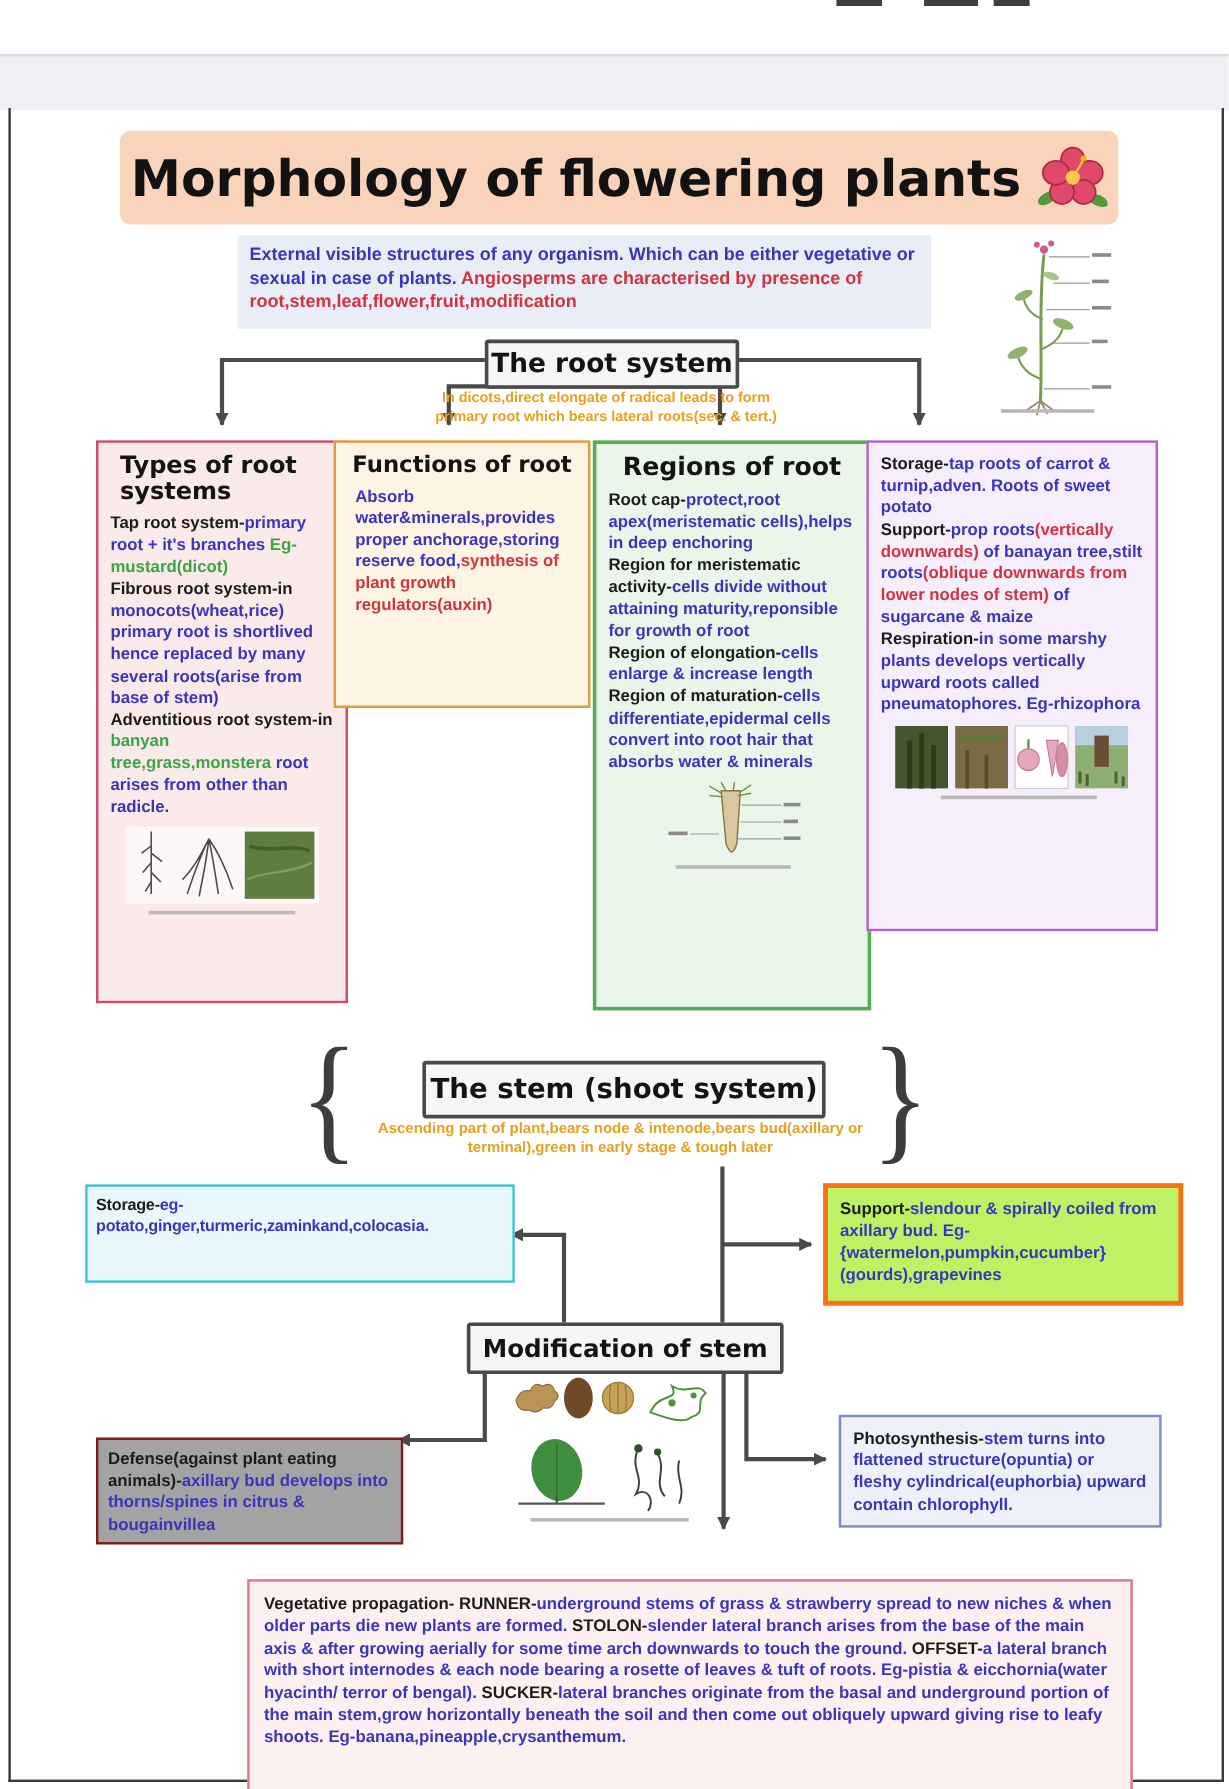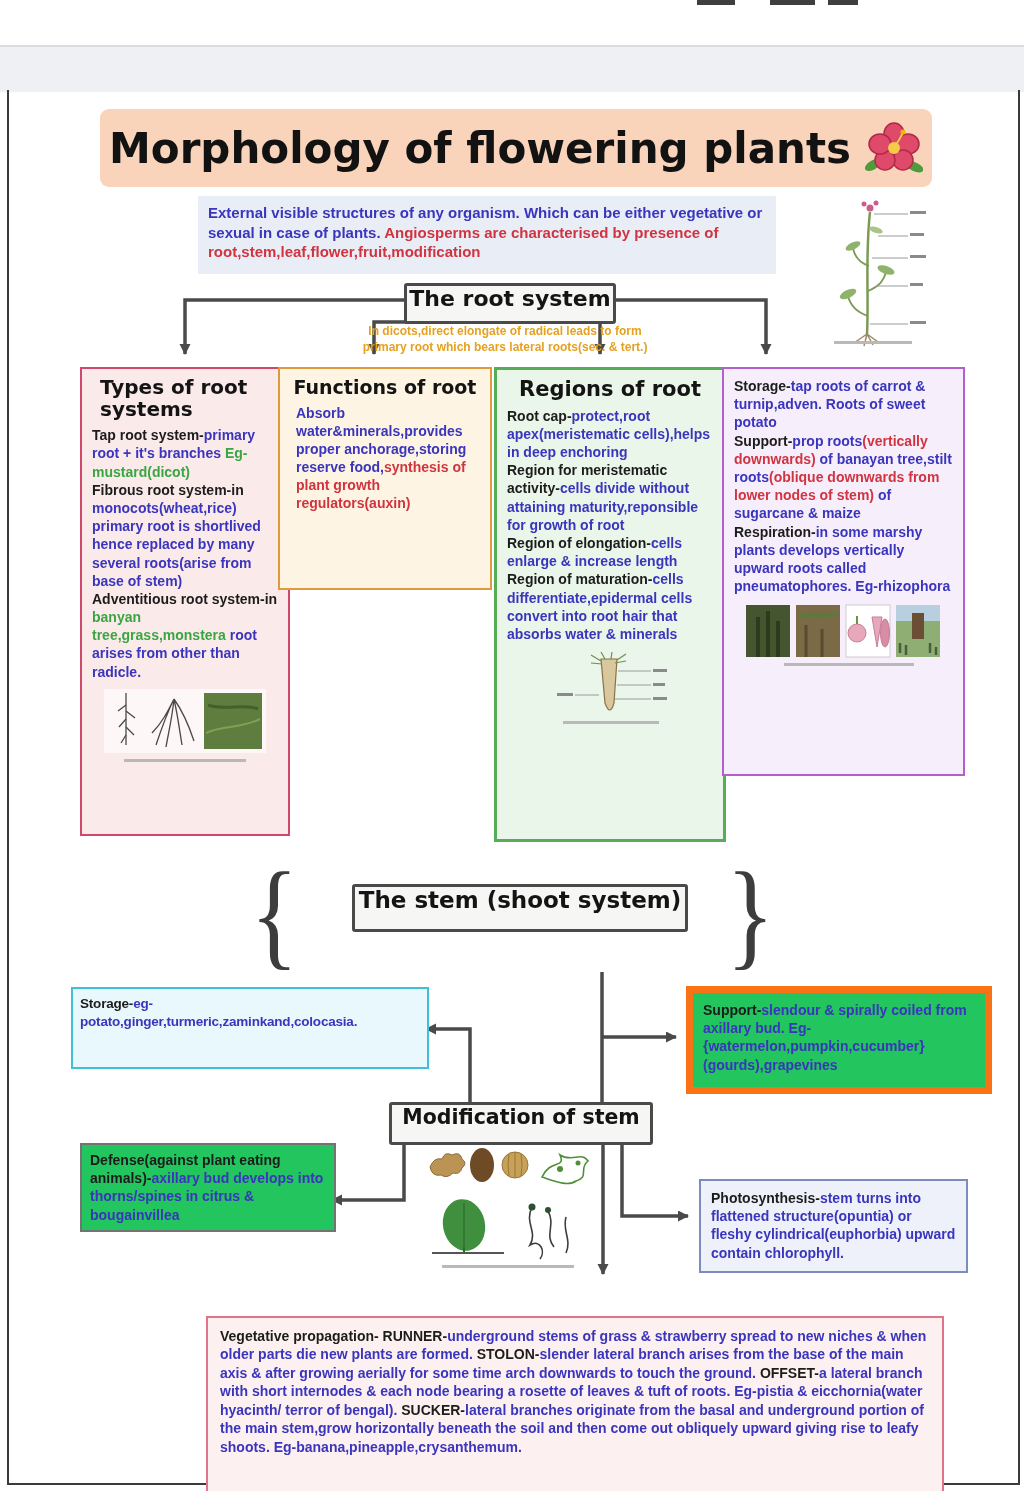--- a/index.html
+++ b/index.html
@@ -24,21 +24,21 @@
 
   
   .seg{white-space:pre-wrap;}
   .seg-k{color:#1c1c1c;}
   .seg-b{color:var(--ink-blue,#3a35bd);}
   .seg-r{color:var(--ink-red,#d03440);}
   .seg-g{color:var(--ink-green,#3aa643);}
 
   
   .hbox{position:absolute;background:#f6f6f4;border:3px solid #4a4a4a;border-radius:3px;
-        display:flex;justify-content:center;
+        display:flex;align-items:center;justify-content:center;
         font-family:"DejaVu Sans",sans-serif;font-weight:800;color:#141414;}
 
   .caption{position:absolute;text-align:center;color:var(--ink-orange,#e5a11f);
            font-weight:bold;font-size:12.5px;line-height:1.3;white-space:pre-line;}
 
   
   .cbox{position:absolute;padding:8px 10px;font-size:14px;font-weight:bold;line-height:1.3;
         overflow-wrap:break-word;}
   .cbox .btitle{font-family:"DejaVu Sans",sans-serif;font-weight:800;color:#141414;
         white-space:pre-line;line-height:1.08;margin-bottom:6px;}
@@ -53,22 +53,22 @@
   .box-functions .body{padding-left:6px;}
 
   .figrow{margin-top:8px;text-align:center;}
 
   
   .brace{position:absolute;font-family:"Liberation Serif",serif;font-size:118px;color:#3d3d3d;
          font-weight:400;line-height:1;transform:scaleX(.85);}
 
   
   .box-storage{left:71px;top:987px;width:340px;min-height:66px;background:#e9f8fc;border:2px solid #3fc0d8;padding:6px 7px;font-size:13.5px;letter-spacing:-0.2px;}
-  .box-support{left:686px;top:986px;width:272px;min-height:78px;background:#22c55e;border:7px solid #f97316;}
-  .box-defense{left:80px;top:1143px;width:236px;min-height:62px;background:#22c55e;border:2px solid #737373;padding:6px 8px;}
+  .box-support{left:686px;top:986px;width:272px;min-height:78px;background:#bef264;border:4px solid #f97316;}
+  .box-defense{left:80px;top:1198px;width:236px;min-height:62px;background:#a3a3a3;border:2px solid #7f1d1d;padding:6px 8px;}
   .box-photo{left:699px;top:1179px;width:245px;min-height:74px;background:#eef1f9;border:2px solid #7d8cc0;}
   .box-veg{left:206px;top:1287px;width:710px;min-height:156px;background:#fdf0f1;border:2px solid #e0758a;
            padding:9px 12px;font-size:14px;line-height:1.32;margin-top:29px;}
 
   .connectors{position:absolute;left:0;top:0;pointer-events:none;}
 </style>
 </head>
 <body>
 
 <div class="page">
@@ -237,20 +237,22 @@
       </svg>
     </div>
   </div>
 
   <div class="brace" style="left:246px;top:856px;">{</div>
   <div class="brace" style="left:722px;top:856px;">}</div>
 
   <div class="hbox" style="left:352px;top:884px;width:330px;height:42px;font-size:23px;">
     <span>The stem (shoot system)</span>
   </div>
+  <div class="caption" style="left:282px;top:932px;width:470px;">Ascending part of plant,bears node &amp; intenode,bears bud(axillary or
+terminal),green in early stage &amp; tough later</div>
 
   <div class="cbox box-storage"><span class="seg seg-k">Storage-</span><span class="seg seg-b">eg-
 potato,ginger,turmeric,zaminkand,colocasia.
 </span></div>
 
   <div class="cbox box-support"><span class="seg seg-k">Support-</span><span class="seg seg-b">slendour &amp; spirally coiled from axillary bud. Eg-
 {watermelon,pumpkin,cucumber} (gourds),grapevines</span></div>
 
   <div class="hbox" style="left:389px;top:1102px;width:258px;height:37px;font-size:20.5px;">
     <span>Modification of stem</span>

